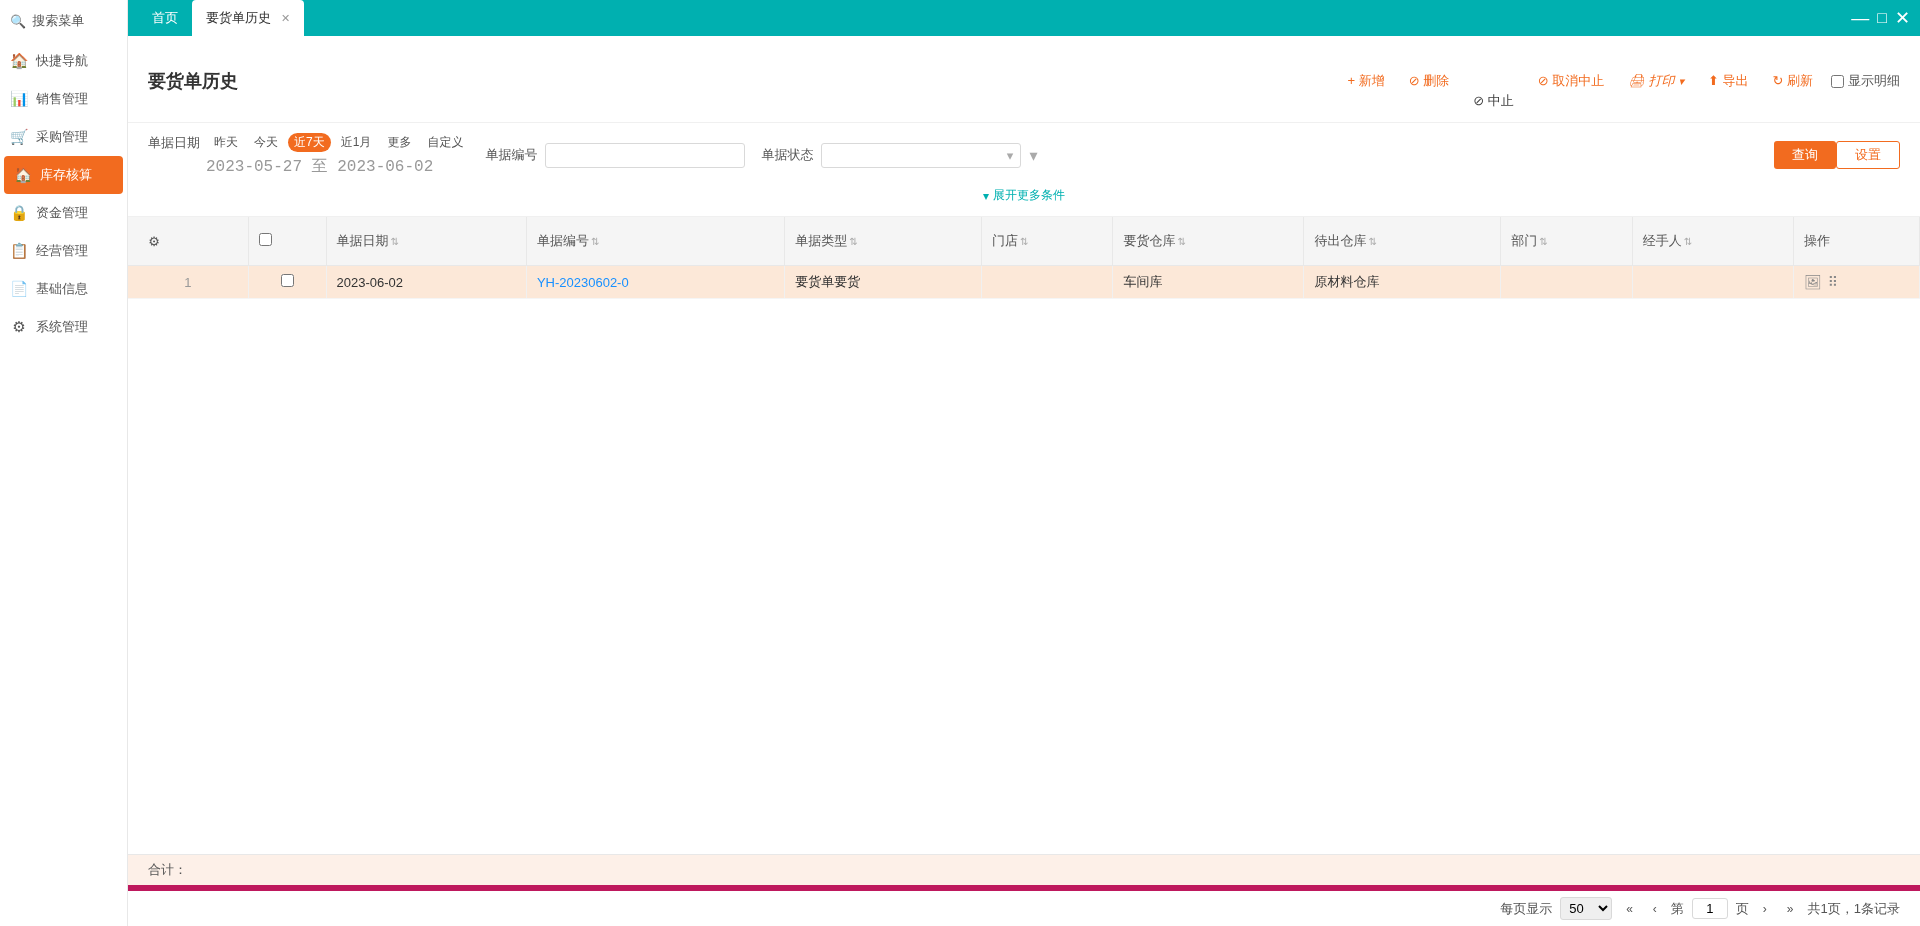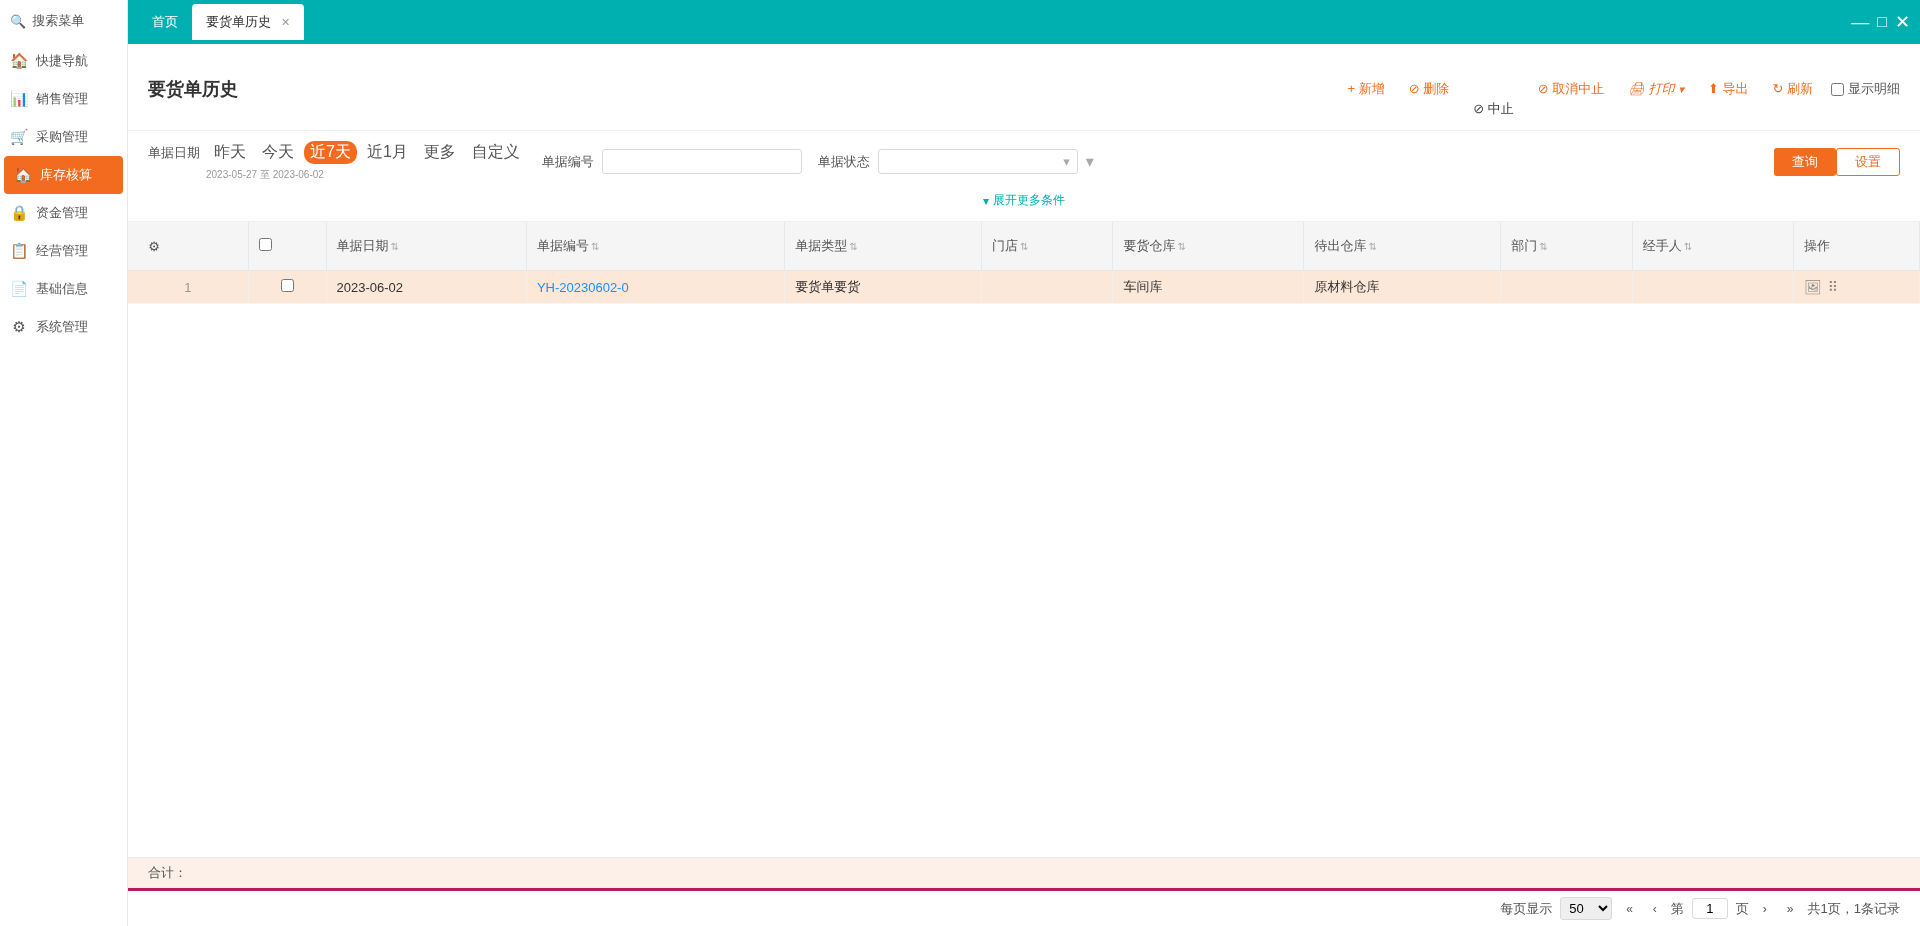--- a/index.html
+++ b/index.html
@@ -44,21 +44,21 @@
     .main-area {
       flex: 1;
       display: flex;
       flex-direction: column;
       overflow: hidden;
     }
 
     
     .topbar {
       background: #00b0b0;
-      height: 44px;
+      height: 36px;
       display: flex;
       align-items: center;
       padding: 0 10px;
       gap: 0;
       flex-shrink: 0;
     }
     .topbar-tab {
       height: 36px;
       display: flex;
       align-items: center;
@@ -150,28 +150,28 @@
       align-items: center;
       gap: 16px;
       flex-wrap: wrap;
     }
     .filter-label { color: #555; font-size: 13px; white-space: nowrap; }
     .date-shortcuts { display: flex; align-items: center; gap: 4px; }
     .date-shortcut {
       padding: 1px 6px;
       border-radius: 10px;
       cursor: pointer;
-      font-size: 16px;
+      font-size: 12px;
       color: #555;
     }
     .date-shortcut.active {
       background: #f26b1f;
       color: #fff;
     }
-    .date-range { font-size: 10px; color: #999; margin-top: 2px; }
+    .date-range { font-size: 16px; color: #999; margin-top: 2px; font-family: Liberation Mono, monospace; }
     .filter-input {
       border: 1px solid #d9d9d9;
       border-radius: 3px;
       padding: 4px 8px;
       font-size: 13px;
       width: 200px;
       outline: none;
     }
     .filter-select {
       border: 1px solid #d9d9d9;
@@ -281,21 +281,21 @@
       border-top: 1px solid #e8e8e8;
     }
     .pagination-bar {
       display: flex;
       align-items: center;
       justify-content: flex-end;
       padding: 6px 20px;
       gap: 8px;
       font-size: 13px;
       color: #555;
-      border-top: 3px solid #be185d;
+      border-top: 6px solid #be185d;
       background: #fff;
       flex-shrink: 0;
     }
     .pagination-bar select {
       border: 1px solid #d9d9d9;
       border-radius: 3px;
       padding: 2px 4px;
       font-size: 13px;
     }
     .pagination-btn {

